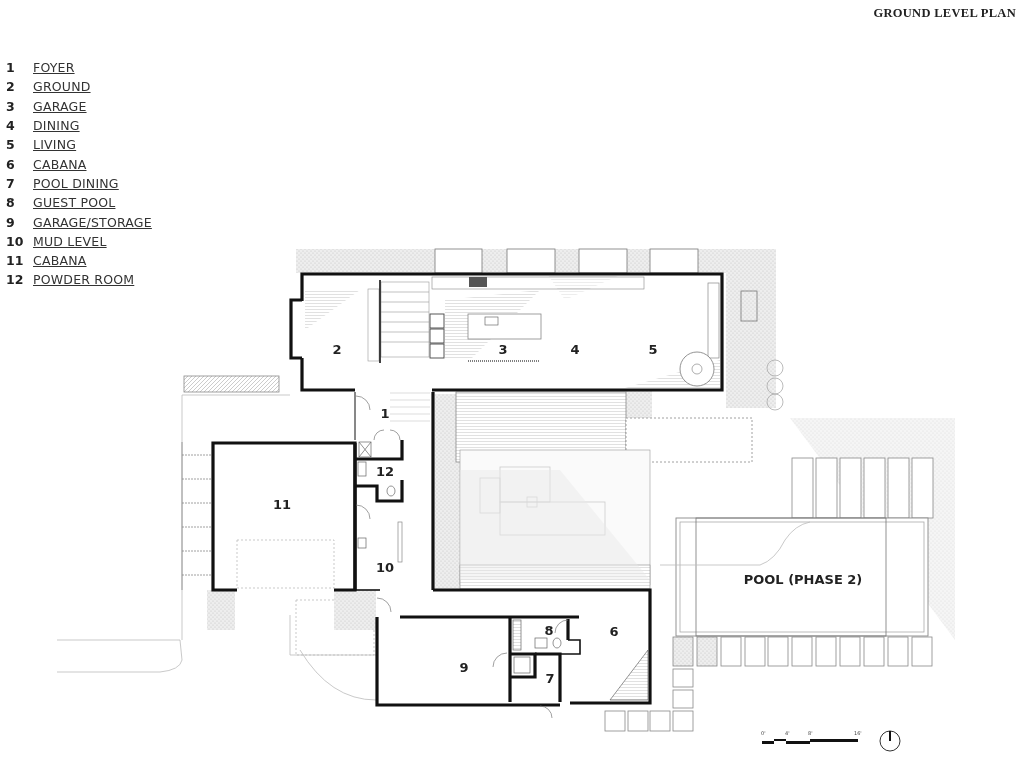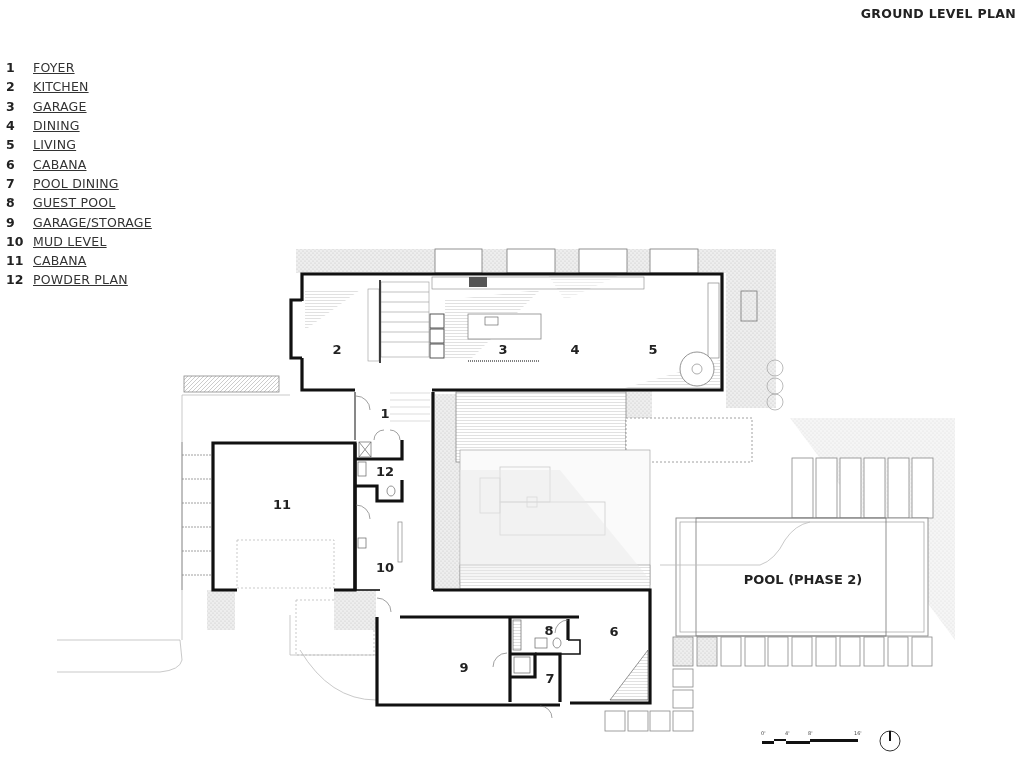--- a/index.html
+++ b/index.html
@@ -1,17 +1,17 @@
 <!DOCTYPE html>
 <html><head>
 <meta charset="utf-8">
 <style>
   html,body{margin:0;padding:0;background:#fff;}
   body{width:1024px;height:772px;position:relative;overflow:hidden;font-family:"DejaVu Sans","Liberation Sans",sans-serif;color:#222;}
-  .title{position:absolute;right:8px;top:6px;font-size:12.5px;font-weight:bold;letter-spacing:.3px;color:#222;}
+  .title{position:absolute;right:8px;top:6px;font-size:12.5px;font-weight:bold;letter-spacing:.3px;color:#222;font-family:Liberation Serif, serif;}
   .legend{position:absolute;left:6px;top:58px;}
   .legend-row{display:flex;height:19.3px;align-items:center;font-size:12.5px;}
   .legend-num{width:27px;font-weight:bold;}
   .legend-label{color:#333;letter-spacing:.2px;text-decoration:underline;}
   svg{position:absolute;left:0;top:0;}
   .rl{font-family:"DejaVu Sans",sans-serif;font-weight:bold;font-size:13px;fill:#222;text-anchor:middle;}
   .pool-label{font-family:"DejaVu Sans",sans-serif;font-weight:bold;font-size:13px;fill:#222;text-anchor:middle;}
   .scale-lbl{font-family:"DejaVu Sans",sans-serif;font-size:5px;fill:#444;}
 </style>
 </head>
@@ -19,21 +19,21 @@
 
 <div class="title">GROUND LEVEL PLAN</div>
 
 <div class="legend">
   <div class="legend-row">
       <span class="legend-num">1</span>
       <span class="legend-label">FOYER</span>
     </div>
   <div class="legend-row">
       <span class="legend-num">2</span>
-      <span class="legend-label">KITCHEN</span>
+      <span class="legend-label">GROUND</span>
     </div>
   <div class="legend-row">
       <span class="legend-num">3</span>
       <span class="legend-label">GARAGE</span>
     </div>
   <div class="legend-row">
       <span class="legend-num">4</span>
       <span class="legend-label">DINING</span>
     </div>
   <div class="legend-row">
@@ -59,21 +59,21 @@
   <div class="legend-row">
       <span class="legend-num">10</span>
       <span class="legend-label">MUD LEVEL</span>
     </div>
   <div class="legend-row">
       <span class="legend-num">11</span>
       <span class="legend-label">CABANA</span>
     </div>
   <div class="legend-row">
       <span class="legend-num">12</span>
-      <span class="legend-label">POWDER PLAN</span>
+      <span class="legend-label">POWDER ROOM</span>
     </div>
 </div>
 
 <svg width="1024" height="772" viewBox="0 0 1024 772">
   <defs>
     <pattern id="hatch" width="3" height="3" patternUnits="userSpaceOnUse">
       <rect width="3" height="3" fill="#fff"></rect>
       <line x1="0" y1="0.5" x2="3" y2="0.5" stroke="#ccc" stroke-width="0.6"></line>
     </pattern>
     <pattern id="stipple" width="4" height="4" patternUnits="userSpaceOnUse">

